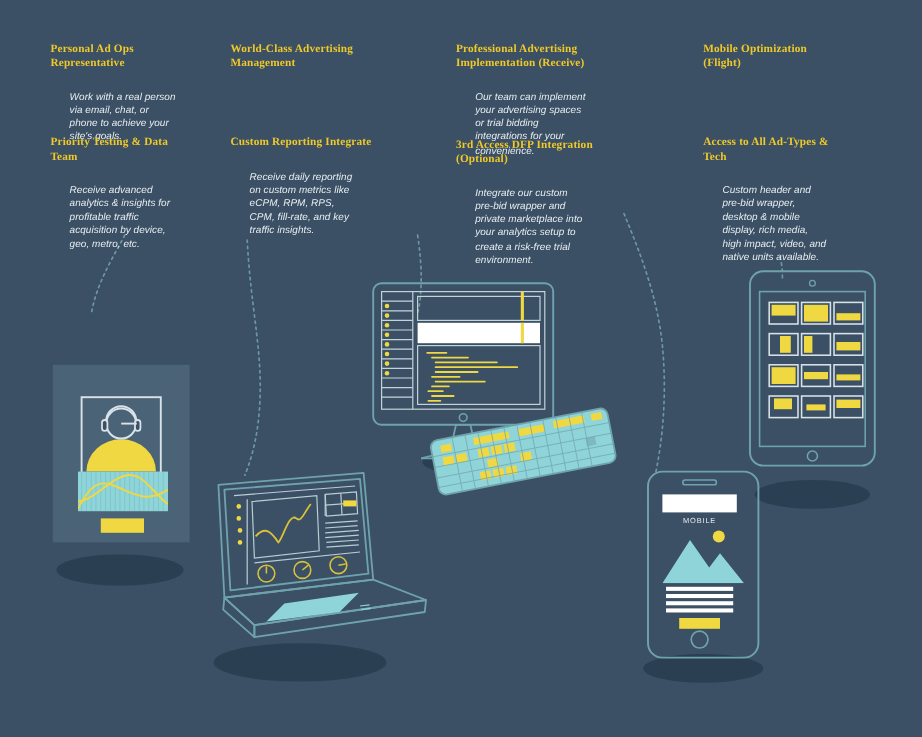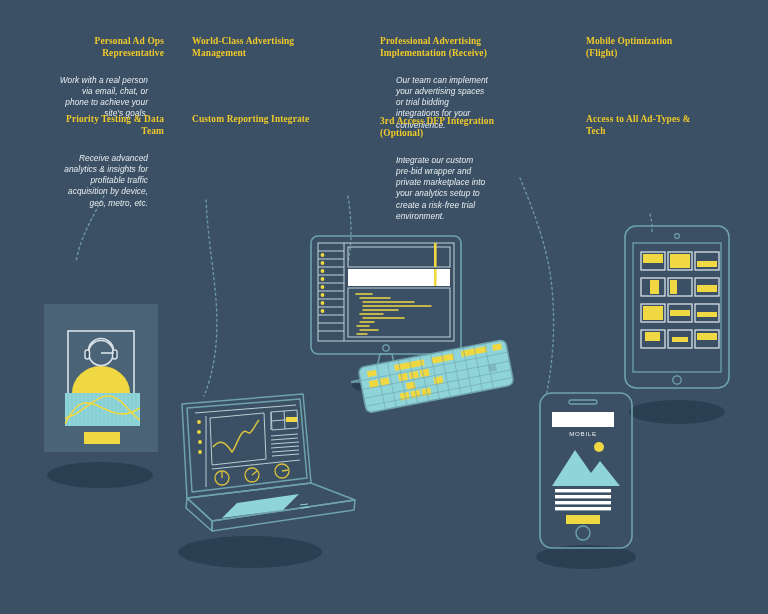--- a/index.html
+++ b/index.html
@@ -15,21 +15,21 @@
   .feature{position:absolute;}
   .f-title{
     color:#efc92a;font-size:9.4px;line-height:11.6px;
     font-weight:700;letter-spacing:.15px;margin:0 0 4px 0;
     font-family:"Liberation Serif", serif;
   }
   .f-body{
     color:#e7edf1;font-size:8.3px;line-height:11.1px;
     margin:16px;letter-spacing:.05px;font-style:italic;
   }
-  .col1{left:42px;width:122px;text-align:right;}
+  .col1{left:42px;width:122px;}
   .col2{left:192px;width:118px;}
   .col3{left:380px;width:124px;}
   .col4{left:586px;width:120px;}
 
   .r1{top:36px;}
   .r2{top:114px;}
   .r2b{top:116px;}
 
   svg.art{position:absolute;left:0;top:0;width:768px;height:614px;pointer-events:none;}
 </style>
@@ -294,31 +294,33 @@
   <div class="feature col1 r2">
     <p class="f-title">Priority Testing &amp; Data Team</p>
     <p class="f-body">Receive advanced analytics &amp; insights for profitable traffic acquisition by device, geo, metro, etc.</p>
   </div>
 
   <div class="feature col2 r1">
     <p class="f-title">World-Class Advertising Management</p>
   </div>
   <div class="feature col2 r2">
     <p class="f-title">Custom Reporting Integrate</p>
+    <p class="f-body">Receive daily reporting on custom metrics like eCPM, RPM, RPS, CPM, fill-rate, and key traffic insights.</p>
   </div>
 
   <div class="feature col3 r1">
     <p class="f-title">Professional Advertising Implementation (Receive)</p>
     <p class="f-body">Our team can implement your advertising spaces or trial bidding integrations for your convenience.</p>
   </div>
   <div class="feature col3 r2b">
     <p class="f-title">3rd Access DFP Integration (Optional)</p>
     <p class="f-body">Integrate our custom pre-bid wrapper and private marketplace into your analytics setup to create a risk-free trial environment.</p>
   </div>
 
   <div class="feature col4 r1">
     <p class="f-title">Mobile Optimization (Flight)</p>
   </div>
   <div class="feature col4 r2">
     <p class="f-title">Access to All Ad-Types &amp; Tech</p>
+    <p class="f-body">Custom header and pre-bid wrapper, desktop &amp; mobile display, rich media, high impact, video, and native units available.</p>
   </div>
 
 </div>
 
 </body></html>

